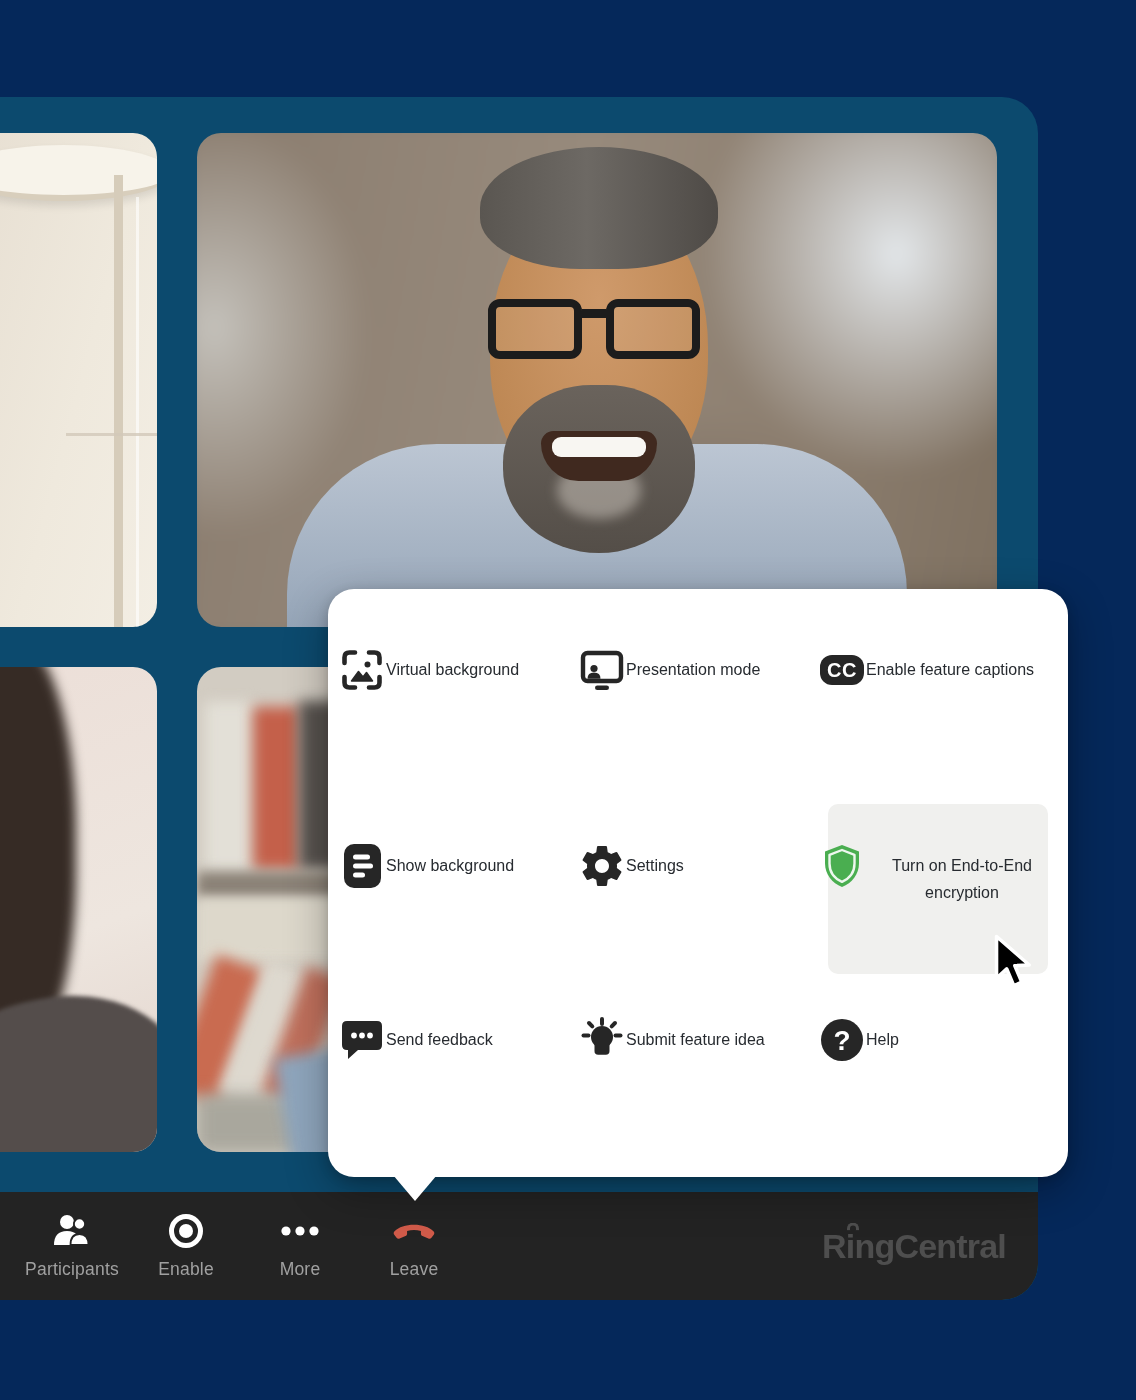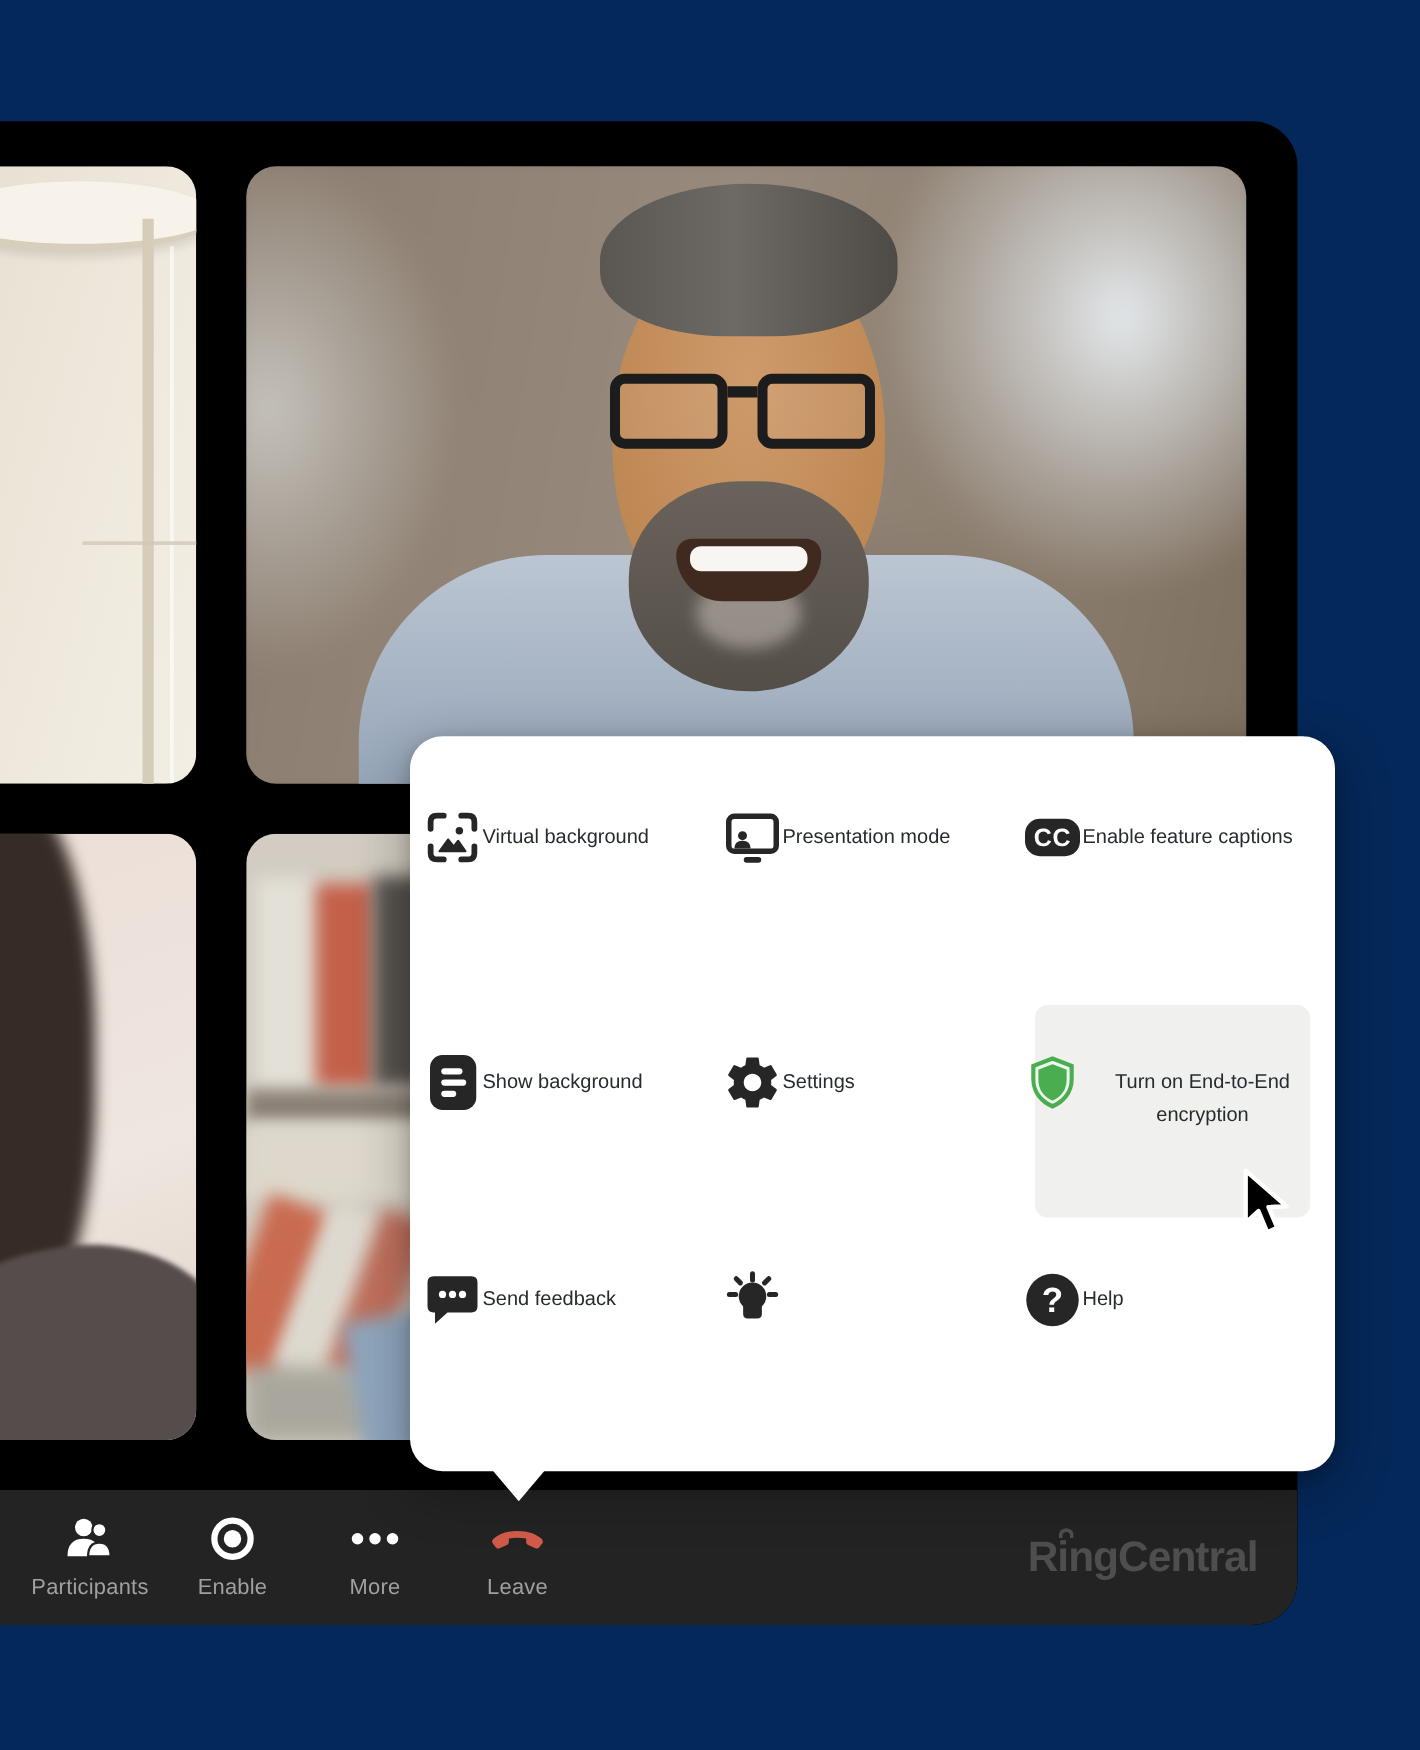--- a/index.html
+++ b/index.html
@@ -2,21 +2,21 @@
 <html><head>
 <meta charset="utf-8">
 <style>
   * { margin:0; padding:0; box-sizing:border-box; }
   body { background:#05285a; }
   .stage { position:relative; width:1136px; height:1400px; background:#05285a; overflow:hidden;
            font-family:"Liberation Sans", sans-serif; }
 
   
   .window { position:absolute; left:0; top:97px; width:1038px; height:1203px;
-            background:#000000; border-radius:0 36px 36px 0; overflow:hidden; }
+            background:#0c4a6e; border-radius:0 36px 36px 0; overflow:hidden; }
 
   .tile { position:absolute; border-radius:24px; overflow:hidden; }
   .tile > div { position:absolute; }
 
   .tile-a { left:-24px; top:36px; width:181px; height:494px; }
   .a-bg    { inset:0; background:linear-gradient(105deg,#e7dfd2 0%,#efe9dd 55%,#f3eee4 100%); }
   .a-lamp  { left:-20px; top:12px; width:215px; height:56px; border-radius:50%;
              background:#f7f3ea; border-bottom:6px solid #d8cebc; box-shadow:0 5px 8px rgba(0,0,0,.10); }
   .a-pole  { left:138px; top:42px; width:9px; height:470px; background:#d6ccba; }
   .a-glass { left:160px; top:64px; width:3px; height:430px; background:rgba(255,255,255,.6); }
@@ -296,20 +296,21 @@
               <line x1="24" y1="3" x2="24" y2="8"></line>
               <line x1="11" y1="7" x2="14.3" y2="10.3"></line>
               <line x1="37" y1="7" x2="33.7" y2="10.3"></line>
               <line x1="5.5" y1="19.5" x2="10.5" y2="19.5"></line>
               <line x1="42.5" y1="19.5" x2="37.5" y2="19.5"></line>
             </g>
             <circle cx="24" cy="21" r="11" fill="#262626"></circle>
             <path d="M16.5 25 V35 Q16.5 38.8 20.2 38.8 H27.8 Q31.5 38.8 31.5 35 V25 Z" fill="#262626"></path>
           </svg>
         </span>
+        <span class="mi-label">Submit feature idea</span>
       </div>
 
       <div class="menu-item">
         <span class="mi-icon">
           <svg width="48" height="48" viewBox="0 0 48 48">
             <circle cx="24" cy="24" r="21" fill="#262626"></circle>
             <text x="24" y="33.5" text-anchor="middle" font-family="Liberation Sans, sans-serif" font-size="28" font-weight="bold" fill="#ffffff">?</text>
           </svg>
         </span>
         <span class="mi-label">Help</span>

